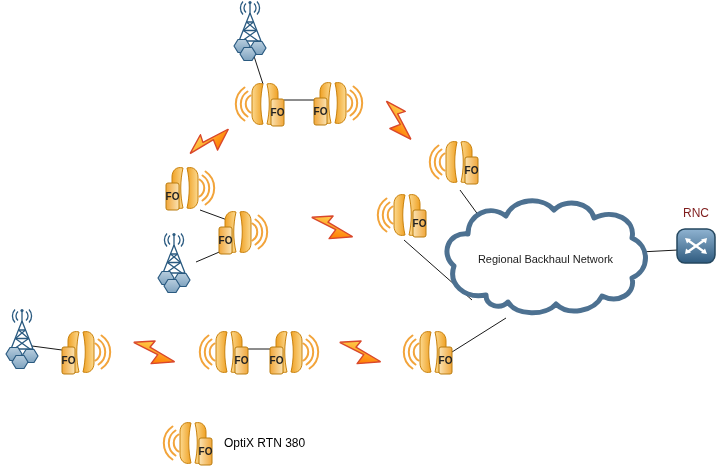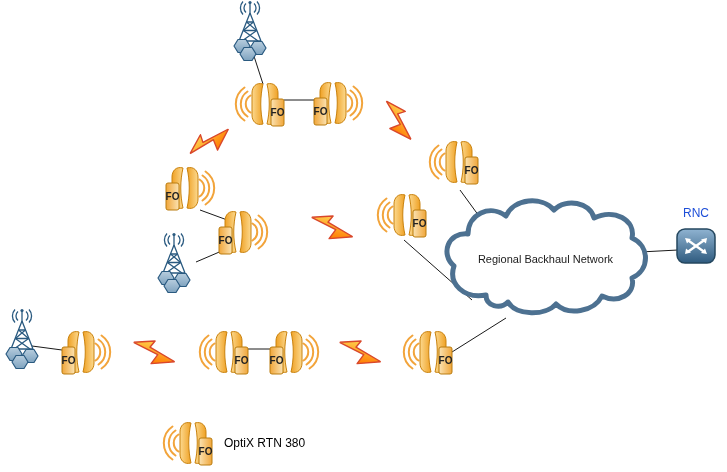--- a/index.html
+++ b/index.html
@@ -17,21 +17,21 @@
   }
   .flip .fo-label{left:1px;}
   .bolt{position:absolute;transform-origin:center;}
   .cloud{position:absolute;left:438px;top:192px;width:215px;height:130px;z-index:1;}
   .cloud-label{
     position:absolute;inset:0;display:flex;align-items:center;justify-content:center;
     font-size:11px;color:#1a1a1a;white-space:nowrap;padding-top:4px;text-align:center;
   }
   .rnc{position:absolute;left:670px;top:206px;width:52px;height:66px;}
   .rnc-label{
-    position:absolute;left:0;top:0;width:52px;text-align:center;font-size:12px;color:#1d4ed8;
+    position:absolute;left:0;top:0;width:52px;text-align:center;font-size:12px;color:#7f1d1d;
   }
   .rnc svg.icon{position:absolute;left:6px;top:22px;}
   .legend-text{
     position:absolute;left:224px;top:436px;font-size:12px;color:#000;white-space:nowrap;
   }
   .nodes{z-index:2;position:absolute;left:0;top:0;width:100%;height:100%;pointer-events:none;}
 </style>
 </head>
 <body>
 

